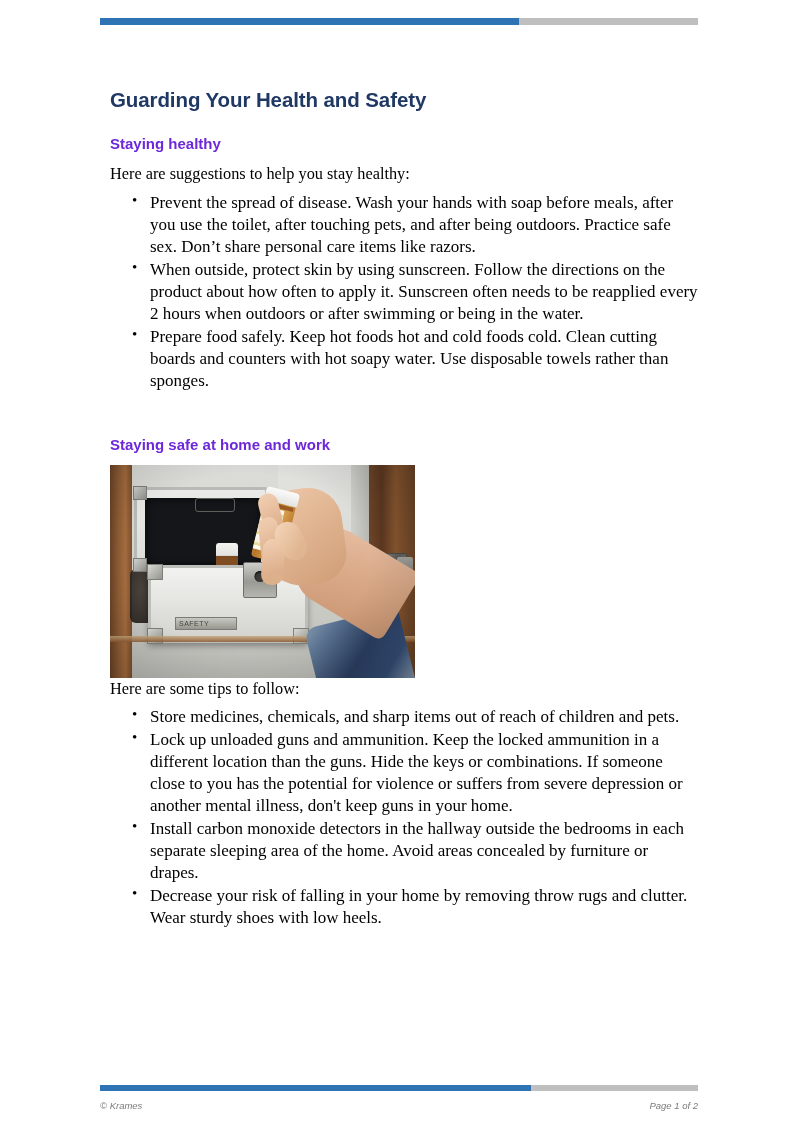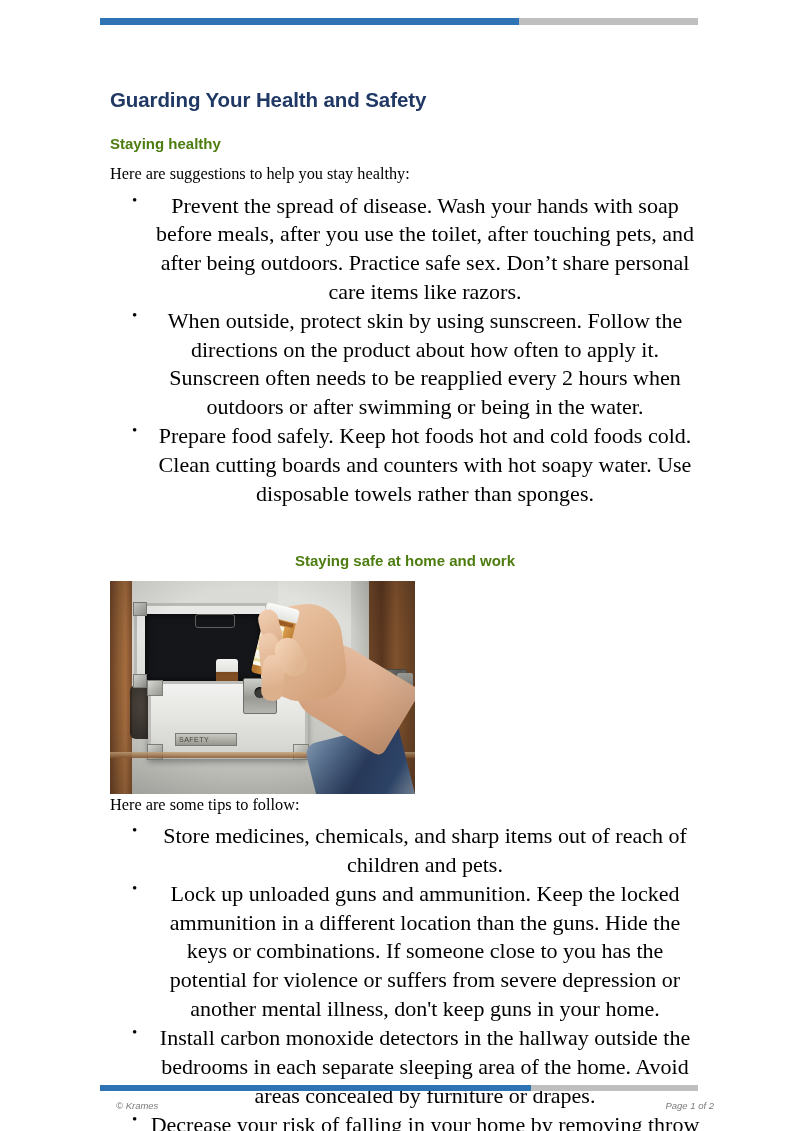--- a/index.html
+++ b/index.html
@@ -52,49 +52,48 @@
     color: #1f3864;
     letter-spacing: -0.1px;
     margin: 0 0 14px 0;
     line-height: 1.2;
   }
 
   h2.section-title {
     font-family: "Liberation Sans", "DejaVu Sans", sans-serif;
     font-size: 15px;
     font-weight: bold;
-    color: #4d7c0f;
+    color: #6d28d9;
     margin: 22px 0 10px 0;
     line-height: 1.25;
   }
-  h2.section-title.spaced-top { margin-top: 44px; text-align: center; }
+  h2.section-title.spaced-top { margin-top: 44px; }
 
   p.body-text {
     font-size: 16.3px;
     line-height: 1.30;
     margin: 0 0 4px 0;
     text-align: left;
   }
 
   p.lead {
     margin-bottom: 2px;
   }
 
   ul.bullets {
     margin: 7px 0 0 0;
     padding: 0 0 0 40px;
     list-style: none;
   }
   ul.bullets > li {
     position: relative;
-    font-size: 22px;
+    font-size: 17px;
     line-height: 1.305;
     margin: 0 0 0.5px 0;
     padding-left: 0;
-    text-align: center;
   }
   ul.bullets > li::before {
     content: "\2022";
     position: absolute;
     left: -18px;
     top: -1px;
     font-size: 15px;
     color: #000;
   }
 
@@ -371,21 +370,21 @@
   .footer-rule {
     position: absolute;
     left: 100px;
     bottom: 40px;
     width: 598px;
     height: 6px;
     display: flex;
   }
   .footer-text {
     position: absolute;
-    left: 116px;
+    left: 100px;
     bottom: 20px;
     width: 598px;
     display: flex;
     justify-content: space-between;
     font-family: "Liberation Sans", "DejaVu Sans", sans-serif;
     font-style: italic;
     font-size: 9.5px;
     color: #7b7b7b;
   }
 </style>

